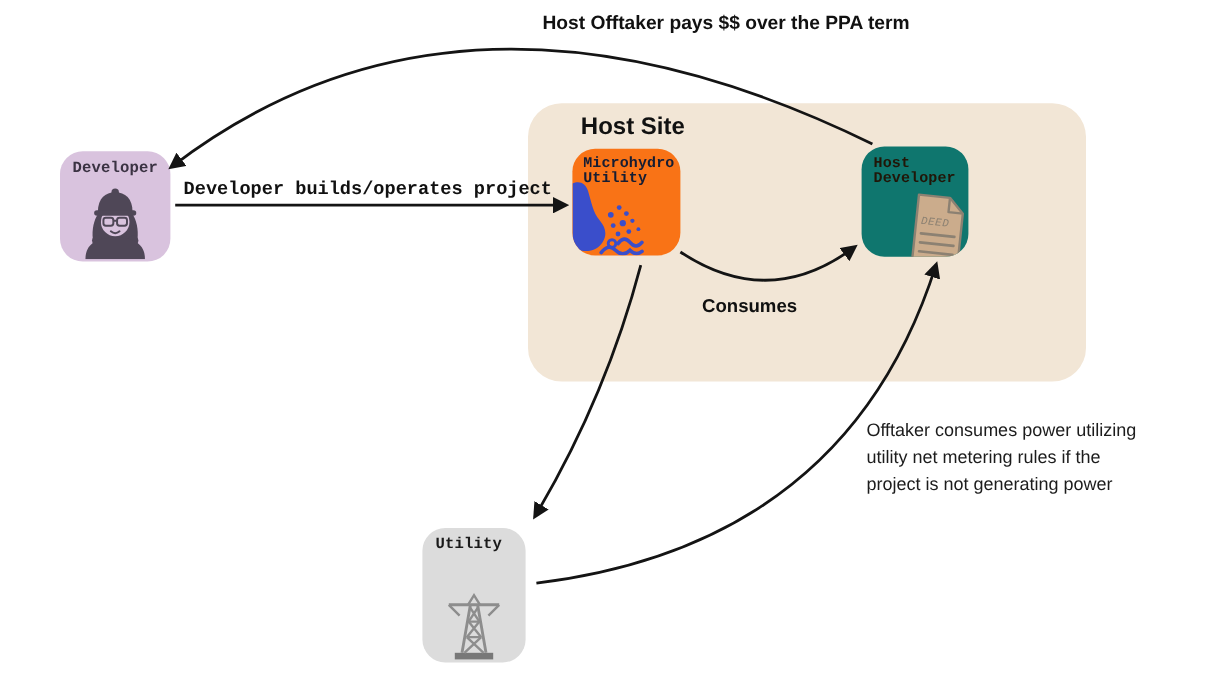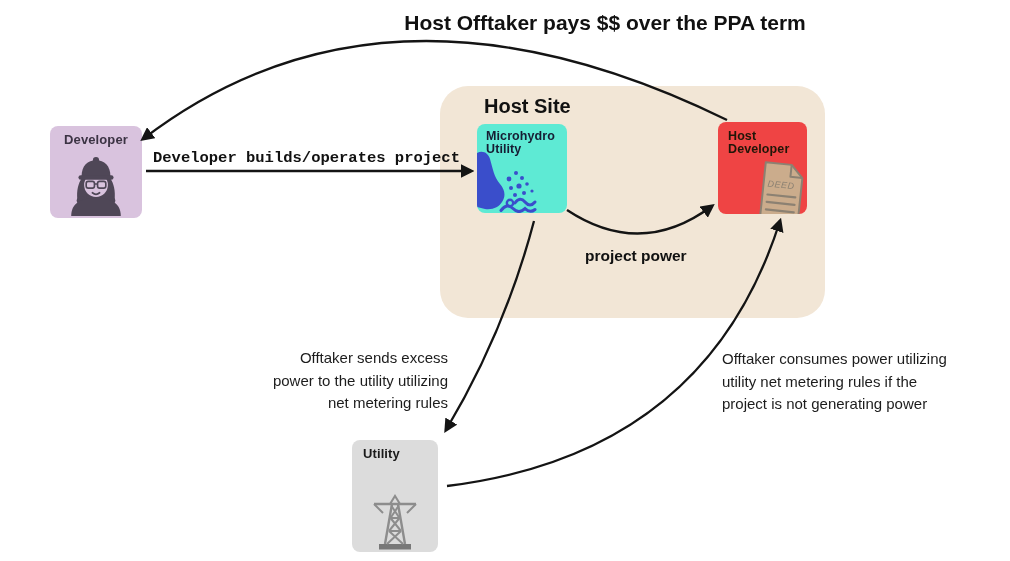--- a/index.html
+++ b/index.html
@@ -3,54 +3,54 @@
 <meta charset="utf-8">
 <style>
   html,body{margin:0;padding:0;background:#ffffff;}
   #stage{
     position:relative;width:1010px;height:561px;background:#ffffff;
     font-family:"Liberation Sans", sans-serif;overflow:hidden;
     color:#141414;
   }
   
   .node{
-    position:absolute;border-radius:8px;box-sizing:border-box;overflow:hidden;z-index:2;
+    position:absolute;border-radius:19px;box-sizing:border-box;overflow:hidden;z-index:2;font-family:Liberation Mono, monospace;
   }
   .node-label{
     position:absolute;font-weight:bold;color:#241c28;line-height:1.06;
     letter-spacing:0.1px;
   }
   #host-site-panel{
-    position:absolute;left:440px;top:86px;width:385px;height:232px;
+    position:absolute;left:440px;top:86px;width:465px;height:232px;
     background:#f2e6d6;border-radius:28px;z-index:1;
   }
   #host-site-title{
     position:absolute;left:44px;top:9px;font-size:20px;font-weight:bold;color:#111111;
   }
   #developer-box{left:50px;top:126px;width:92px;height:92px;background:#d9c3de;}
   #developer-box .node-label{left:0;right:0;top:7px;text-align:center;font-size:13px;color:#3b3343;}
-  #microhydro-box{left:477px;top:124px;width:90px;height:89px;background:#5eead4;}
+  #microhydro-box{left:477px;top:124px;width:90px;height:89px;background:#f97316;}
   #microhydro-box .node-label{left:9px;top:6px;font-size:12.5px;color:#161d33;}
-  #host-offtaker-box{left:718px;top:122px;width:89px;height:92px;background:#ef4444;}
+  #host-offtaker-box{left:718px;top:122px;width:89px;height:92px;background:#0f766e;}
   #host-offtaker-box .node-label{left:10px;top:8px;font-size:12.5px;color:#211608;}
   #utility-box{left:352px;top:440px;width:86px;height:112px;background:#dcdcdc;}
   #utility-box .node-label{left:11px;top:7px;font-size:13px;color:#1a1a1a;}
   
   .icon{position:absolute;}
   #developer-icon{left:50%;transform:translateX(-50%);bottom:2px;}
   #waterfall-icon{left:0;bottom:0;}
   #deed-icon{right:1px;bottom:-5px;transform:rotate(6deg);}
   #tower-icon{left:50%;transform:translateX(-50%);bottom:2px;}
   
   #arrow-layer{position:absolute;left:0;top:0;width:1010px;height:561px;z-index:3;pointer-events:none;}
   #arrow-layer path.arrow{stroke:#141414;stroke-width:2.3;fill:none;}
   
   .label-bold{position:absolute;font-weight:bold;font-size:15.5px;color:#111111;z-index:4;white-space:nowrap;}
   .para{position:absolute;font-size:15px;line-height:22.5px;color:#1c1c1c;z-index:4;}
-  #top-arrow-label{left:400px;top:11px;width:410px;text-align:center;font-size:21px;}
+  #top-arrow-label{left:400px;top:11px;width:410px;text-align:center;font-size:16px;}
   #builds-label{left:153px;top:149px;font-family:Liberation Mono, monospace;}
   #consumes-label{left:585px;top:244px;line-height:23px;white-space:normal;width:130px;}
   #excess-para{left:200px;top:347px;width:248px;text-align:right;}
   #netmeter-para{left:722px;top:348px;width:292px;text-align:left;}
 </style>
 </head>
 <body>
 
 <div id="stage">
 
@@ -137,26 +137,21 @@
     <path class="arrow" d="M 727 120 Q 386 -47 143 139" marker-end="url(#ah)"></path>
     <path class="arrow" d="M 146 171 L 471 171" marker-end="url(#ah)"></path>
     <path class="arrow" d="M 567 210 Q 641 259 712 206" marker-end="url(#ah)"></path>
     <path class="arrow" d="M 534 221 Q 505 331 446 430" marker-end="url(#ah)"></path>
     <path class="arrow" d="M 447 486 Q 706 454 780 221" marker-end="url(#ah)"></path>
   </svg>
 
   <div class="label-bold" id="top-arrow-label">Host Offtaker pays $$ over the PPA term</div>
   <div class="label-bold" id="builds-label">Developer builds/operates project</div>
   <div class="label-bold" id="consumes-label">
-    <div>project power</div>
-  </div>
-  <div class="para" id="excess-para">
-    <div>Offtaker sends excess</div>
-    <div>power to the utility utilizing</div>
-    <div>net metering rules</div>
+    <div>Consumes</div>
   </div>
   <div class="para" id="netmeter-para">
     <div>Offtaker consumes power utilizing</div>
     <div>utility net metering rules if the</div>
     <div>project is not generating power</div>
   </div>
 
 </div>
 
 </body></html>

